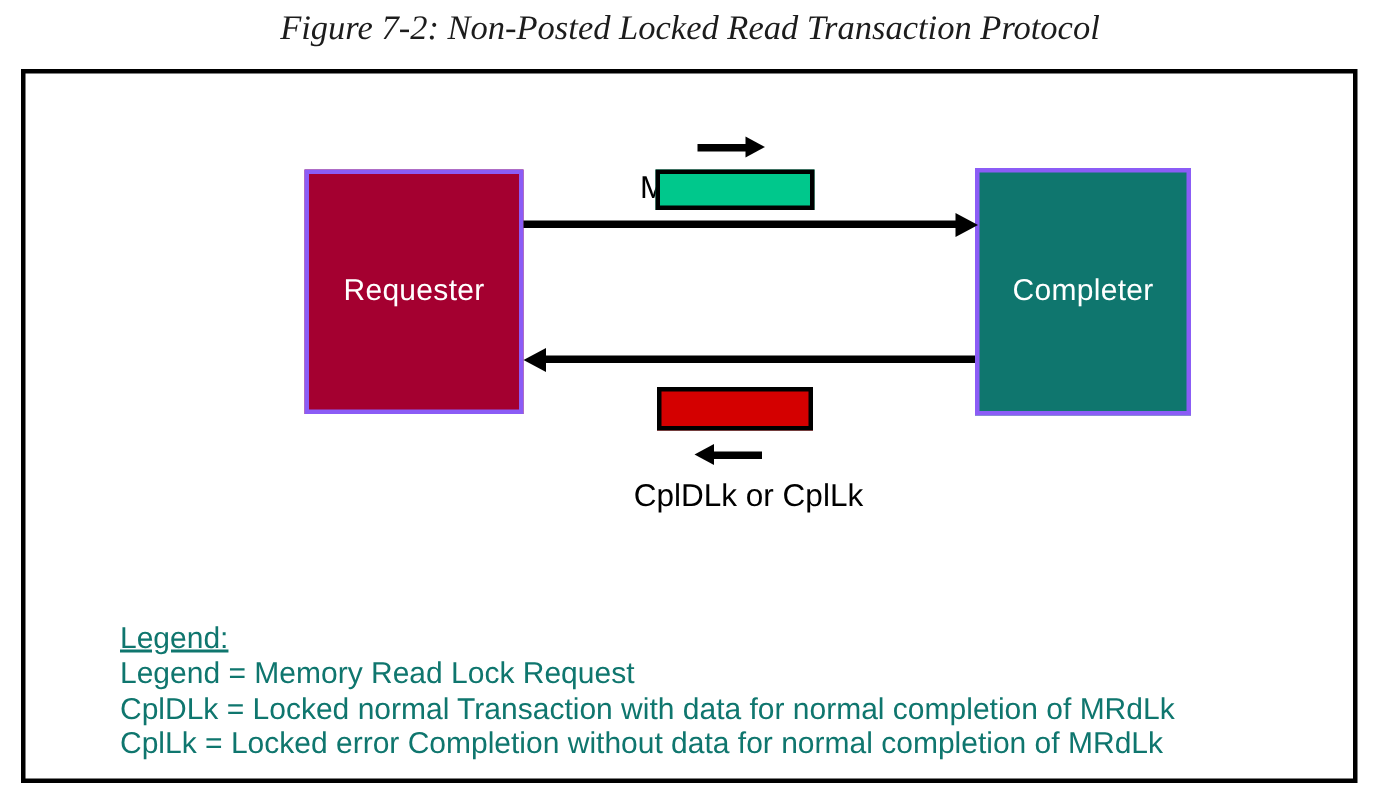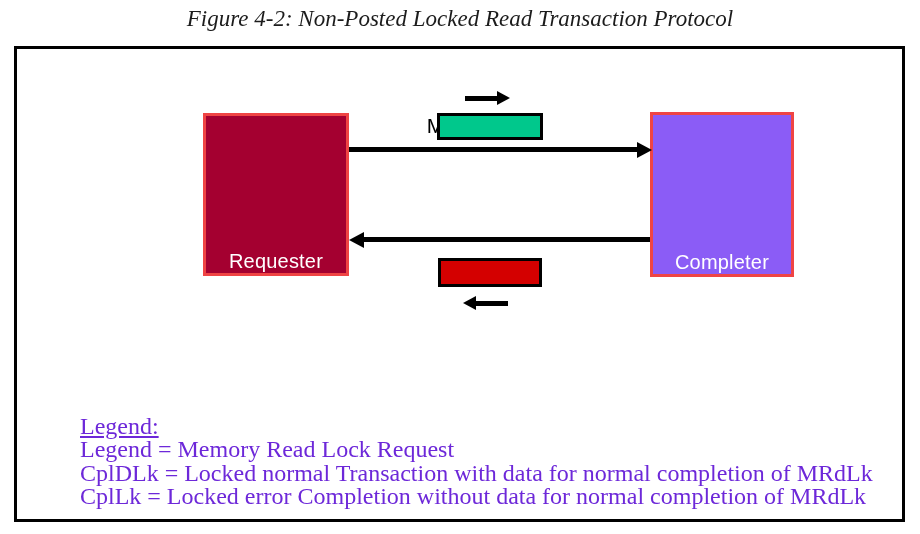--- a/index.html
+++ b/index.html
@@ -19,22 +19,22 @@
     color: #1c1c1c;
   }
 
   .frame {
     position: absolute; left: 14px; top: 46px;
     width: 891px; height: 476px;
     border: 3px solid #000; background: #fff;
   }
 
   .node {
-    position: absolute; border: 3px solid #ef4444;
-    display: flex; align-items: flex-end; justify-content: center;
+    position: absolute; border: 3px solid #8b5cf6;
+    display: flex; align-items: center; justify-content: center;
     color: #ffffff; font-size: 20px; letter-spacing: 0.2px;
   }
   .node-requester { left: 203px; top: 113px; width: 146px; height: 163px; }
   .node-completer { left: 650px; top: 112px; width: 144px; height: 165px; }
 
   .packet { position: absolute; border: 3px solid #000; }
   .packet-request    { left: 437px; top: 113px; width: 106px; height: 27px; }
   .packet-completion { left: 438px; top: 258px; width: 104px; height: 29px; }
 
   .flow-label { position: absolute; text-align: center; color: #000; font-size: 21px; }
@@ -67,38 +67,38 @@
   .arrow-mini-request { left: 465px; top: 91px; width: 45px; height: 14px; }
   .arrow-mini-request .shaft { left: 0; top: 5px; width: 33px; }
   .arrow-mini-request .head  { left: 32px; top: 0; }
 
   .arrow-mini-completion { left: 463px; top: 296px; width: 45px; height: 14px; }
   .arrow-mini-completion .shaft { left: 12px; top: 5px; width: 33px; }
   .arrow-mini-completion .head  { left: 0; top: 0; }
 
   .legend {
     position: absolute; left: 80px; top: 415px;
-    color: #6d28d9; font-size: 24px; line-height: 23.3px; font-family: Liberation Serif, serif;
+    color: #0f766e; font-size: 20px; line-height: 23.3px;
   }
   .legend-heading { text-decoration: underline; }
 </style>
 </head>
 <body>
 
 <div id="page">
 
-  <div class="figure-title">Figure 4-2: Non-Posted Locked Read Transaction Protocol</div>
+  <div class="figure-title">Figure 7-2: Non-Posted Locked Read Transaction Protocol</div>
 
   <div class="frame"></div>
 
   <div class="node node-requester" style="background-color: rgb(164, 0, 48);">
     <span>Requester</span>
   </div>
 
-  <div class="node node-completer" style="background-color: #8b5cf6;">
+  <div class="node node-completer" style="background-color: #0f766e;">
     <span>Completer</span>
   </div>
 
   <div class="flow-label lbl-request">MRdLk</div>
   <div class="arrow arrow-mini-request">
     <div class="shaft"></div>
     <div class="mini-tri-right head"></div>
   </div>
 
   <div class="packet packet-request" style="background-color: rgb(0, 200, 140);"></div>
@@ -112,20 +112,21 @@
     <div class="shaft"></div>
     <div class="tri-left head"></div>
   </div>
 
   <div class="packet packet-completion" style="background-color: rgb(212, 0, 0);"></div>
 
   <div class="arrow arrow-mini-completion">
     <div class="shaft"></div>
     <div class="mini-tri-left head"></div>
   </div>
+  <div class="flow-label lbl-completion">CplDLk or CplLk</div>
 
   <div class="legend">
     <div class="legend-heading">Legend:</div>
     <div class="legend-entry">Legend = Memory Read Lock Request</div>
     <div class="legend-entry">CplDLk = Locked normal Transaction with data for normal completion of MRdLk</div>
     <div class="legend-entry">CplLk = Locked error Completion without data for normal completion of MRdLk</div>
   </div>
 
 </div>
 

